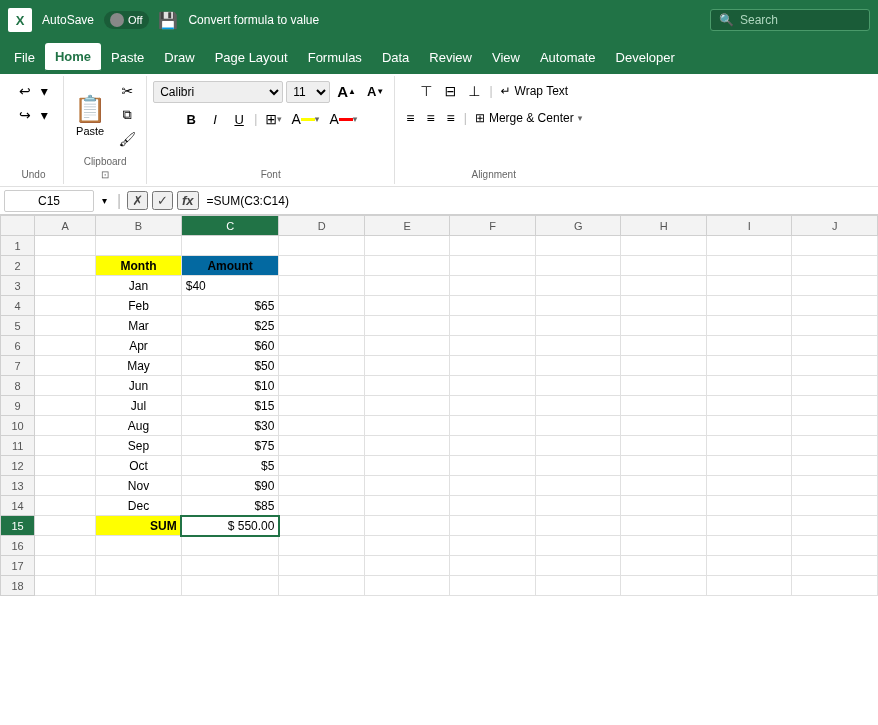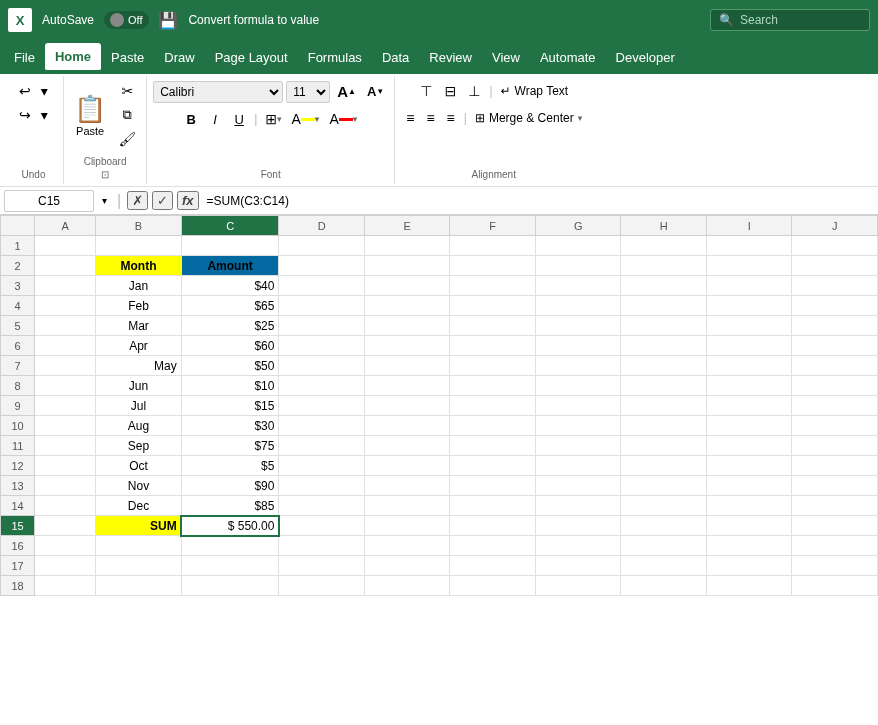--- a/index.html
+++ b/index.html
@@ -342,21 +342,21 @@
           <td class="cell" style="min-width: 70px;"></td>
           <td class="cell" style="min-width: 70px;"></td>
           <td class="cell" style="min-width: 70px;"></td>
           <td class="cell" style="min-width: 70px;"></td>
           <td class="cell" style="min-width: 70px;"></td>
         </tr>
         <tr>
           <td class="row-header">3</td>
           <td class="cell" style="min-width: 50px;"></td>
           <td class="cell" style="text-align: center; min-width: 70px;">Jan</td>
-          <td class="cell" style="text-align: right; min-width: 80px;">$40</td>
+          <td class="cell" style="min-width: 80px;">$40</td>
           <td class="cell" style="min-width: 70px;"></td>
           <td class="cell" style="min-width: 70px;"></td>
           <td class="cell" style="min-width: 70px;"></td>
           <td class="cell" style="min-width: 70px;"></td>
           <td class="cell" style="min-width: 70px;"></td>
           <td class="cell" style="min-width: 70px;"></td>
           <td class="cell" style="min-width: 70px;"></td>
         </tr>
         <tr>
           <td class="row-header">4</td>
@@ -393,21 +393,21 @@
           <td class="cell" style="min-width: 70px;"></td>
           <td class="cell" style="min-width: 70px;"></td>
           <td class="cell" style="min-width: 70px;"></td>
           <td class="cell" style="min-width: 70px;"></td>
           <td class="cell" style="min-width: 70px;"></td>
           <td class="cell" style="min-width: 70px;"></td>
         </tr>
         <tr>
           <td class="row-header">7</td>
           <td class="cell" style="min-width: 50px;"></td>
-          <td class="cell" style="text-align: right; min-width: 70px; margin-top: 28px;">May</td>
+          <td class="cell" style="text-align: center; min-width: 70px; margin-top: 28px;">May</td>
           <td class="cell" style="text-align: right; min-width: 80px;">$50</td>
           <td class="cell" style="min-width: 70px;"></td>
           <td class="cell" style="min-width: 70px;"></td>
           <td class="cell" style="min-width: 70px;"></td>
           <td class="cell" style="min-width: 70px;"></td>
           <td class="cell" style="min-width: 70px;"></td>
           <td class="cell" style="min-width: 70px;"></td>
           <td class="cell" style="min-width: 70px;"></td>
         </tr>
         <tr>

